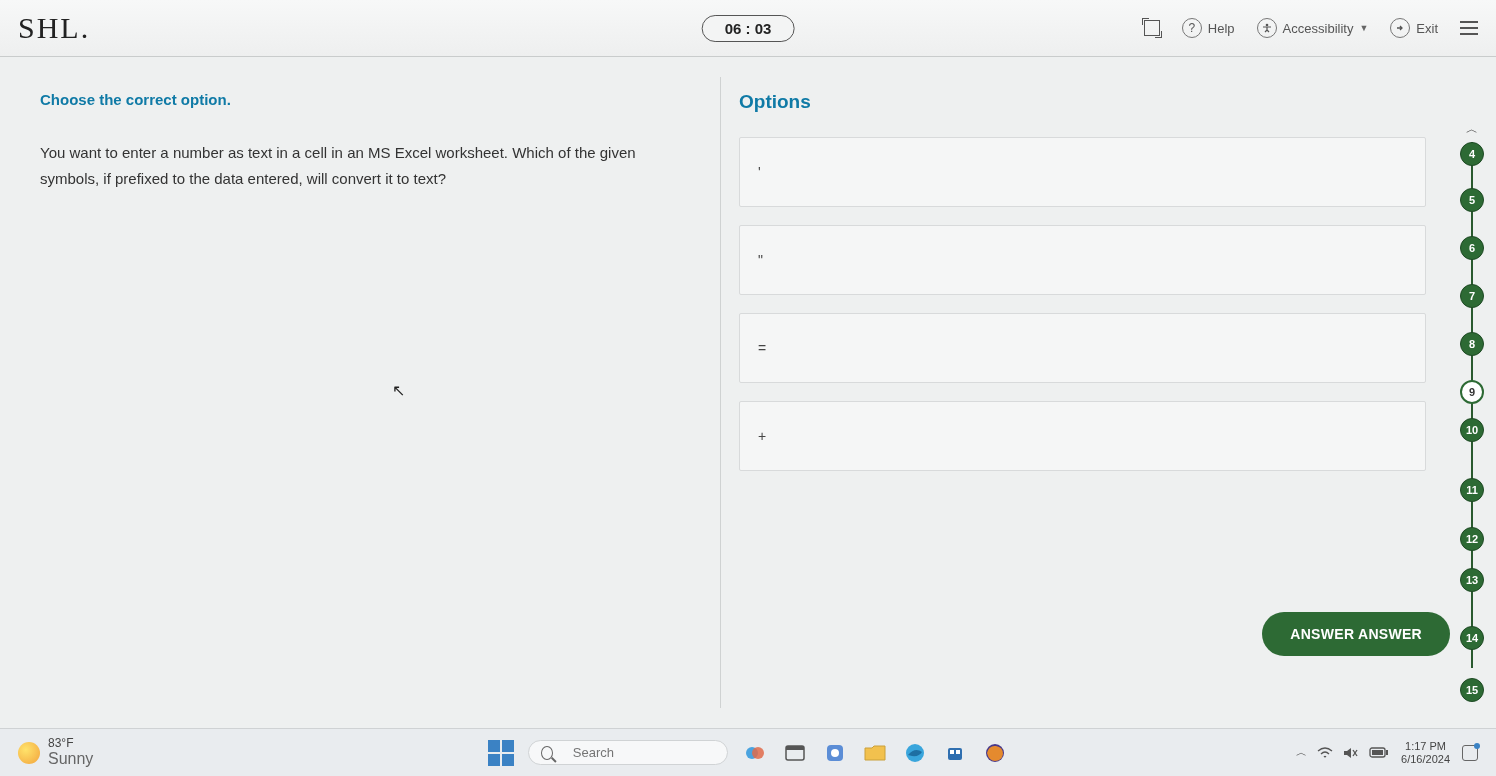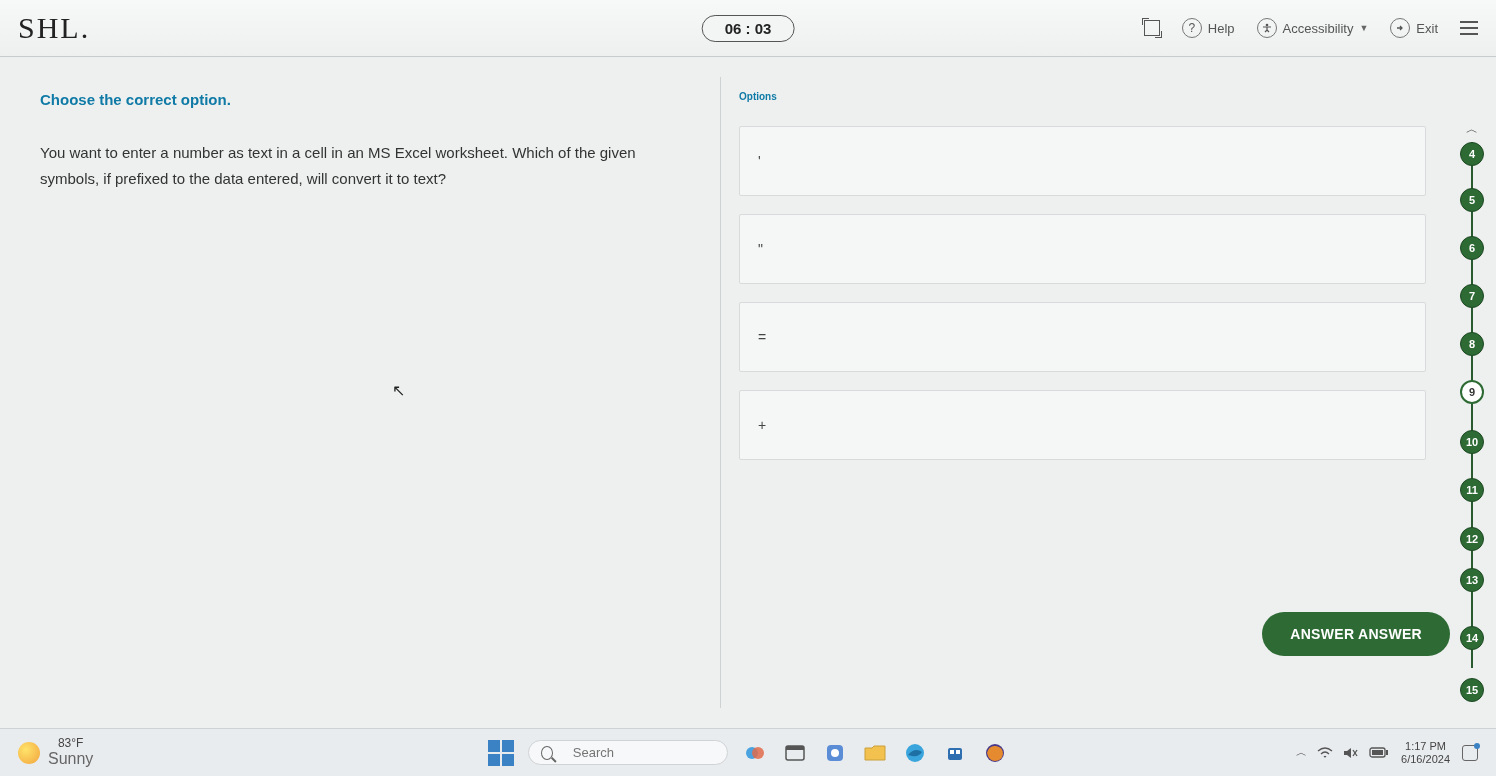--- a/index.html
+++ b/index.html
@@ -34,21 +34,21 @@
   .content {
     position:absolute; top:57px; left:0; right:0; bottom:48px;
     background:#eef0f0;
     display:flex;
   }
   .left-pane { width:720px; padding:34px 40px 20px 40px; }
   .instruction { color:#0f7aa6; font-weight:700; font-size:15px; margin-bottom:32px;}
   .qtext { color:#333; font-size:15px; line-height:1.7; max-width:650px;}
   .divider { width:1px; background:#cfd2d2; margin-top:20px; margin-bottom:20px;}
   .right-pane { flex:1; padding:34px 70px 20px 18px; position:relative;}
-  .options-title{ color:#0f7aa6; font-weight:700; font-size:10px; margin-bottom:24px;}
+  .options-title{ color:#0f7aa6; font-weight:700; font-size:19px; margin-bottom:24px;}
   .option {
     background:#f5f6f6;
     border:1px solid #d8dadb;
     border-radius:2px;
     min-height:70px;
     display:flex; align-items:center;
     padding:0 18px;
     margin-bottom:18px;
     font-size:14px; color:#444;
     cursor:pointer;
@@ -77,21 +77,21 @@
     letter-spacing:.3px;
   }
   
   .taskbar {
     position:absolute; left:0; right:0; bottom:0; height:48px;
     background:#e9ecef; border-top:1px solid #cfd2d4;
     display:flex; align-items:center; padding:0 18px; font-size:12px; color:#444;
   }
   .weather { display:flex; align-items:center; gap:8px;}
   .sun { width:22px; height:22px; border-radius:50%; background:radial-gradient(circle at 35% 35%, #ffe36b, #f2a33c);}
-  .wtext { line-height:1.1;text-align:center;}
+  .wtext { line-height:1.1;}
   .wtext .t1{font-size:12px;} .wtext .t2{font-size:16px;color:#666;}
   .tb-center { position:absolute; left:50%; transform:translateX(-50%); display:flex; align-items:center; gap:14px;}
   .start { width:26px; height:26px; display:grid; grid-template-columns:1fr 1fr; grid-template-rows:1fr 1fr; gap:2px;}
   .start span{background:#3b82c4;}
   .search { display:flex; align-items:center; gap:20px; background:#f7f8f9; border:1px solid #d0d3d5; border-radius:18px; padding:4px 16px 4px 12px; width:200px;}
   .mag { width:14px; height:14px; border:1.5px solid #666; border-radius:50%; position:relative;}
   .mag::after{content:"";position:absolute;width:6px;height:1.5px;background:#666;transform:rotate(45deg);right:-5px;bottom:-2px;}
   .search input{border:none;background:transparent;outline:none;font-size:13px;color:#555;width:100%;}
   .tb-icon { width:26px; height:26px; border-radius:4px; display:flex; align-items:center; justify-content:center;}
   .tb-right { margin-left:auto; display:flex; align-items:center; gap:12px; font-size:11px; color:#444;}
@@ -167,21 +167,21 @@
 
   <div class="qnav">
     <div class="up">︿</div>
     <div class="track" id="qtrack">
         <div class="qnum" style="top: 0px;">4</div>
         <div class="qnum" style="top: 46px;">5</div>
         <div class="qnum" style="top: 94px;">6</div>
         <div class="qnum" style="top: 142px;">7</div>
         <div class="qnum" style="top: 190px;">8</div>
         <div class="qnum current" style="top: 238px;">9</div>
-        <div class="qnum" style="top: 288px;">10</div>
+        <div class="qnum" style="top: 276px;">10</div>
         <div class="qnum" style="top: 336px;">11</div>
         <div class="qnum" style="top: 385px;">12</div>
         <div class="qnum" style="top: 426px;">13</div>
         <div class="qnum" style="top: 484px;">14</div>
         <div class="qnum" style="top: 536px;">15</div>
       </div>
   </div>
 
   <button class="submit">ANSWER ANSWER</button>
 

